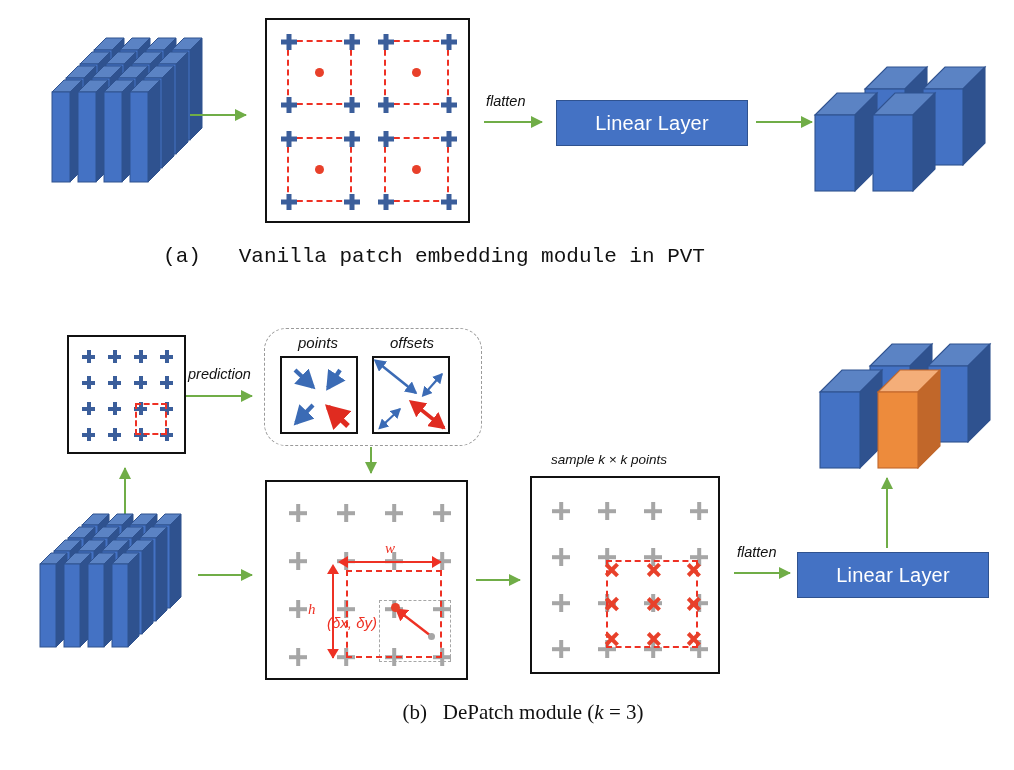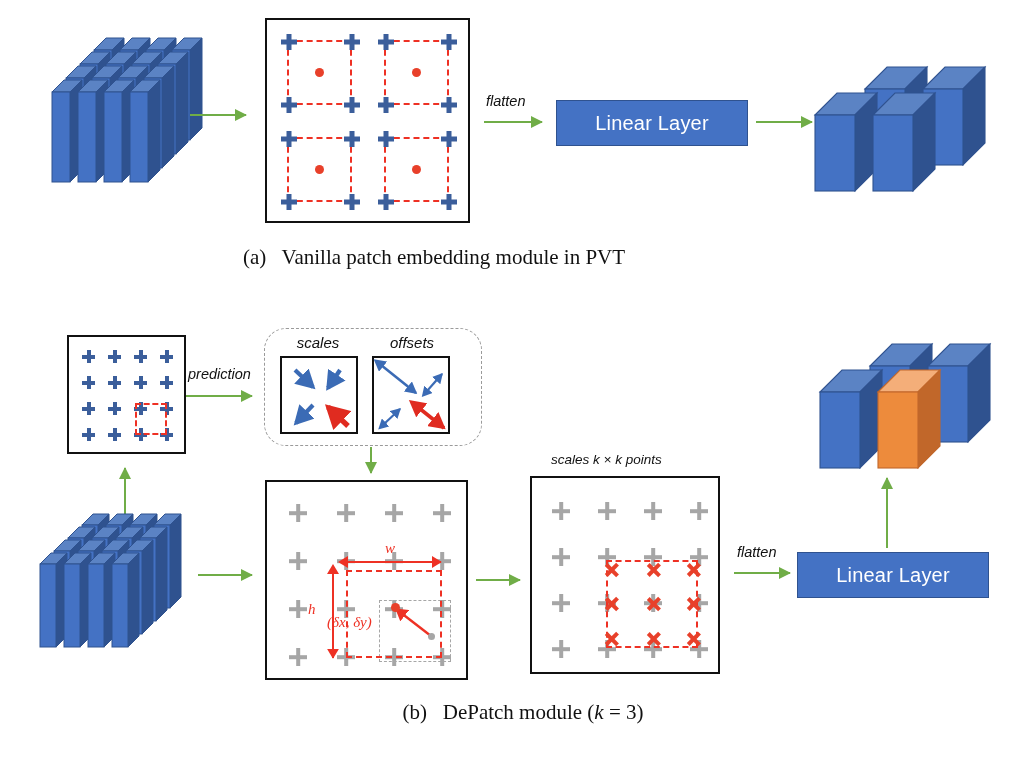--- a/index.html
+++ b/index.html
@@ -231,21 +231,21 @@
       <polygon points="40,34 62,12 62,88 40,110" fill="#2F528F" stroke="#2F528F" stroke-width="1.1"></polygon>
       <rect x="0" y="34" width="40" height="76" fill="#4472C4" stroke="#2F528F" stroke-width="1.1"></rect>
     </g>
     <g transform="translate(58,26)">
       <polygon points="0,34 22,12 62,12 40,34" fill="#5B83C4" stroke="#2F528F" stroke-width="1.1"></polygon>
       <polygon points="40,34 62,12 62,88 40,110" fill="#2F528F" stroke="#2F528F" stroke-width="1.1"></polygon>
       <rect x="0" y="34" width="40" height="76" fill="#4472C4" stroke="#2F528F" stroke-width="1.1"></rect>
     </g>
   </svg>
 
-  <div class="abs caption" style="left:0;top:245px;width:868px;">
+  <div class="abs caption" style="left:0;top:245px;width:868px;font-family:Liberation Mono, monospace;">
     <span>(a)</span>
     &nbsp;
     <span>Vanilla patch embedding module in PVT</span>
   </div>
 
   <div class="abs framebox thin" style="left:67px;top:335px;width:119px;height:119px;">
     <div class="cross blue abs" style="--t:4px;left:13px;top:13px;width:13px;height:13px;"></div>
     <div class="cross blue abs" style="--t:4px;left:39px;top:13px;width:13px;height:13px;"></div>
     <div class="cross blue abs" style="--t:4px;left:65px;top:13px;width:13px;height:13px;"></div>
     <div class="cross blue abs" style="--t:4px;left:91px;top:13px;width:13px;height:13px;"></div>
@@ -278,21 +278,21 @@
     <defs>
         <marker id="gb2" markerWidth="7" markerHeight="7" refX="5.5" refY="3" orient="auto">
       <path d="M0,0 L6,3 L0,6 z" fill="#70AD47"></path>
         </marker>
       </defs>
     <line x1="0" y1="10" x2="66" y2="10" stroke="#70AD47" stroke-width="2" marker-end="url(#gb2)"></line>
   </svg>
 
   <div class="abs dashed-round" style="left:264px;top:328px;width:218px;height:118px;"></div>
 
-  <div class="abs boxlabel" style="left:278px;top:334px;width:80px;">scales</div>
+  <div class="abs boxlabel" style="left:278px;top:334px;width:80px;">points</div>
   <div class="abs boxlabel" style="left:372px;top:334px;width:80px;">offsets</div>
 
   <div class="abs framebox thin" style="left:280px;top:356px;width:78px;height:78px;">
     <svg width="78" height="78">
       <defs>
         <marker id="ab1" markerWidth="5" markerHeight="5" refX="3.8" refY="2.5" orient="auto">
           <path d="M0,0 L4.6,2.5 L0,5 z" fill="#3B6BB5"></path>
           </marker>
         <marker id="ar1" markerWidth="5" markerHeight="5" refX="3.8" refY="2.5" orient="auto">
           <path d="M0,0 L4.6,2.5 L0,5 z" fill="#E02B20"></path>
@@ -495,34 +495,34 @@
       <defs>
           <marker id="rd1" markerWidth="6" markerHeight="6" refX="4.6" refY="3" orient="auto">
         <path d="M0,0 L5,3 L0,6 z" fill="#EE3124"></path>
           </marker>
         </defs>
       <line x1="46" y1="36" x2="11" y2="9" stroke="#EE3124" stroke-width="2.4" marker-end="url(#rd1)"></line>
     </svg>
     <div class="graydot abs" style="left:161px;top:151px;width:7px;height:7px;"></div>
     <div class="reddot abs" style="left:124px;top:121px;width:9px;height:9px;"></div>
 
-    <div class="abs" style="left:60px;top:132px;font-family:Liberation Serif, serif;
+    <div class="abs" style="left:60px;top:132px;font-family:Liberation Sans, sans-serif;
          font-style:italic;font-size:15px;color:#EE3124;white-space:nowrap;">(δx, δy)</div>
   </div>
 
   <svg class="abs" style="left:476px;top:570px;" width="56" height="20">
     <defs>
         <marker id="gb5" markerWidth="7" markerHeight="7" refX="5.5" refY="3" orient="auto">
       <path d="M0,0 L6,3 L0,6 z" fill="#70AD47"></path>
         </marker>
       </defs>
     <line x1="0" y1="10" x2="44" y2="10" stroke="#70AD47" stroke-width="2" marker-end="url(#gb5)"></line>
   </svg>
 
-  <div class="abs lbl-italic sm" style="left:551px;top:452px;">scales k × k points</div>
+  <div class="abs lbl-italic sm" style="left:551px;top:452px;">sample k × k points</div>
 
   <div class="abs framebox" style="left:530px;top:476px;width:190px;height:198px;">
     <div class="cross gray abs" style="--t:3.6px;left:20px;top:24px;width:18px;height:18px;"></div>
     <div class="cross gray abs" style="--t:3.6px;left:66px;top:24px;width:18px;height:18px;"></div>
     <div class="cross gray abs" style="--t:3.6px;left:112px;top:24px;width:18px;height:18px;"></div>
     <div class="cross gray abs" style="--t:3.6px;left:158px;top:24px;width:18px;height:18px;"></div>
 
     <div class="cross gray abs" style="--t:3.6px;left:20px;top:70px;width:18px;height:18px;"></div>
     <div class="cross gray abs" style="--t:3.6px;left:66px;top:70px;width:18px;height:18px;"></div>
     <div class="cross gray abs" style="--t:3.6px;left:112px;top:70px;width:18px;height:18px;"></div>

